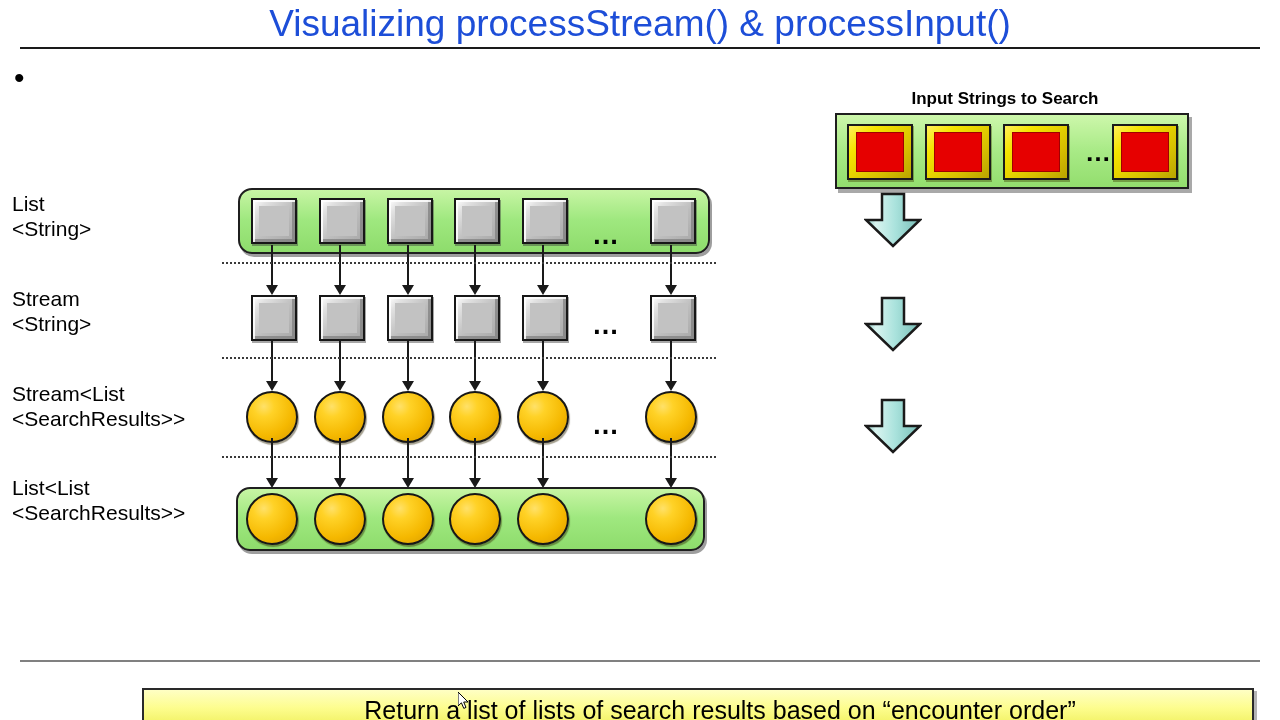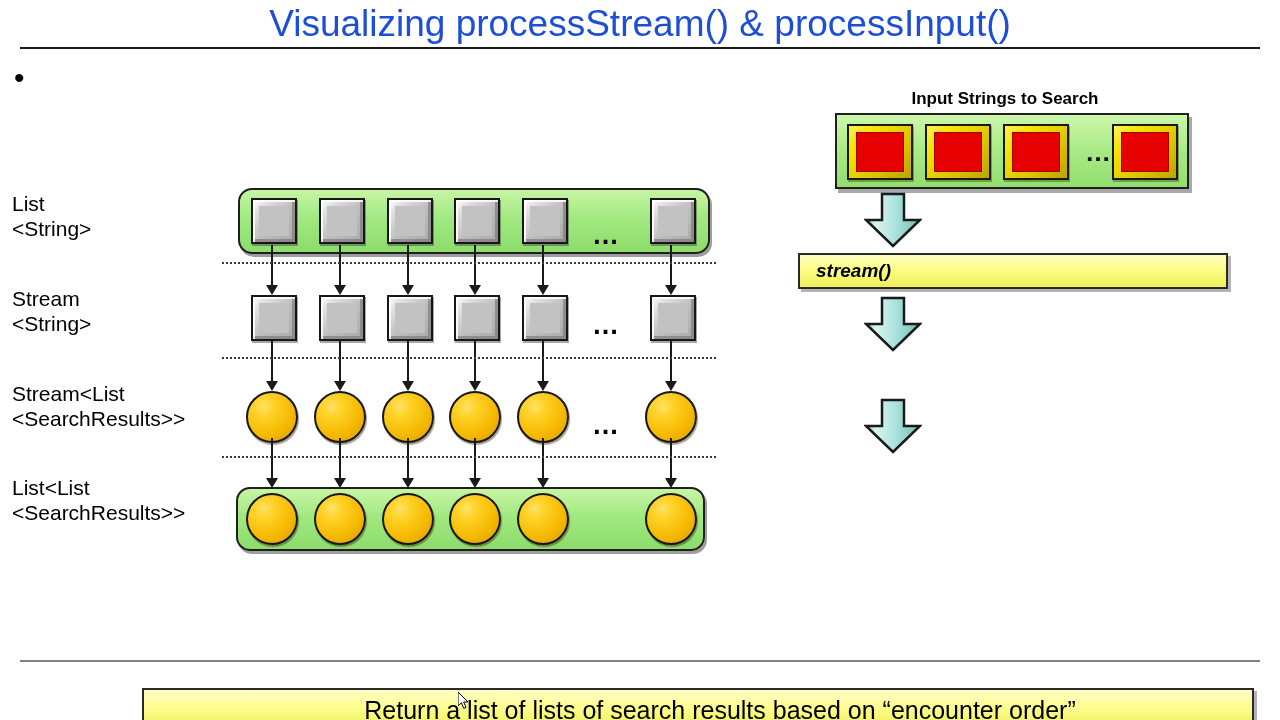--- a/index.html
+++ b/index.html
@@ -384,23 +384,20 @@
           <stop offset="0%" stop-color="#7fc4bd"></stop>
           <stop offset="18%" stop-color="#d9f4f0"></stop>
           <stop offset="55%" stop-color="#a9e2dc"></stop>
           <stop offset="100%" stop-color="#77bdb6"></stop>
         </linearGradient>
       </defs>
       <polygon points="18,2 40,2 40,28 56,28 29,54 2,28 18,28" fill="url(#ag1)" stroke="#1a1a1a" stroke-width="2.5" stroke-linejoin="miter"></polygon>
     </svg>
   </div>
 
-  <div class="yellow-bar" style="top:164px;">
-    <span>stream()</span>
-  </div>
 
   <div class="block-arrow" style="left:74px; top:207px;">
     <svg viewBox="0 0 58 56" width="58" height="56">
       <polygon points="18,2 40,2 40,28 56,28 29,54 2,28 18,28" fill="url(#ag1)" stroke="#1a1a1a" stroke-width="2.5" stroke-linejoin="miter"></polygon>
     </svg>
   </div>
 
 
   <div class="block-arrow" style="left:74px; top:309px;">
     <svg viewBox="0 0 58 56" width="58" height="56">

